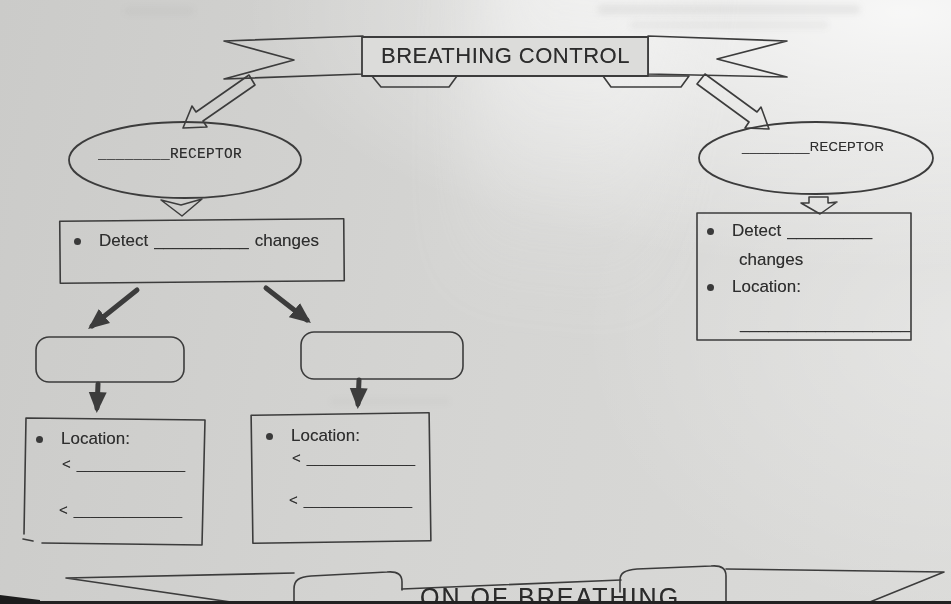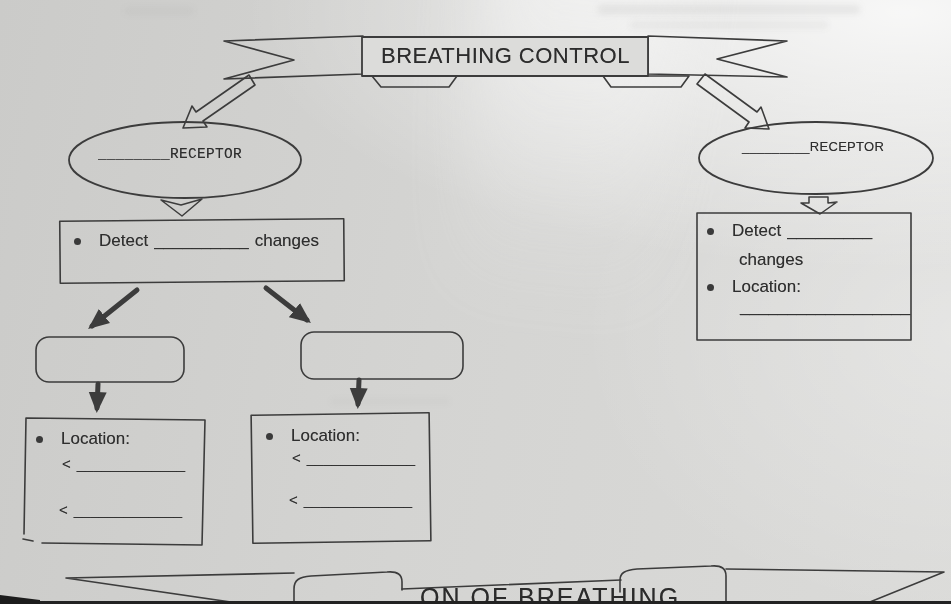--- a/index.html
+++ b/index.html
@@ -37,21 +37,21 @@
          font-size:22px;letter-spacing:.5px;color:#2c2c2c;}
   .l-receptor{left:98px;top:146px;font-size:14.5px;letter-spacing:.3px;font-family:Liberation Mono, monospace;}
   .l-receptor>*+*{margin-left:0;}
   .r-receptor{left:742px;top:139px;font-size:13px;letter-spacing:.3px;}
   .r-receptor>*+*{margin-left:0;}
   .body17{font-size:17px;}
   .l-detect{left:74px;top:231px;}
   .r-line1{left:707px;top:221px;}
   .r-line2{left:739px;top:250px;}
   .r-line3{left:707px;top:277px;}
-  .r-line4{left:740px;top:297px;}
+  .r-line4{left:740px;top:314px;}
   .loc1-h{left:36px;top:429px;}
   .loc1-l1{left:62px;top:455px;}
   .loc1-l2{left:59px;top:501px;}
   .loc2-h{left:266px;top:426px;}
   .loc2-l1{left:292px;top:449px;}
   .loc2-l2{left:289px;top:491px;}
   .lt{font-size:15px;}
   .bottom-frag{left:420px;top:583px;font-size:25px;font-weight:500;letter-spacing:2px;color:#2b2b2b;}
   .edge-strip{position:absolute;left:0;right:0;bottom:0;height:3px;background:#222;z-index:5;}
   .edge-corner{position:absolute;left:0;bottom:0;width:40px;height:9px;background:#1c1c1c;

